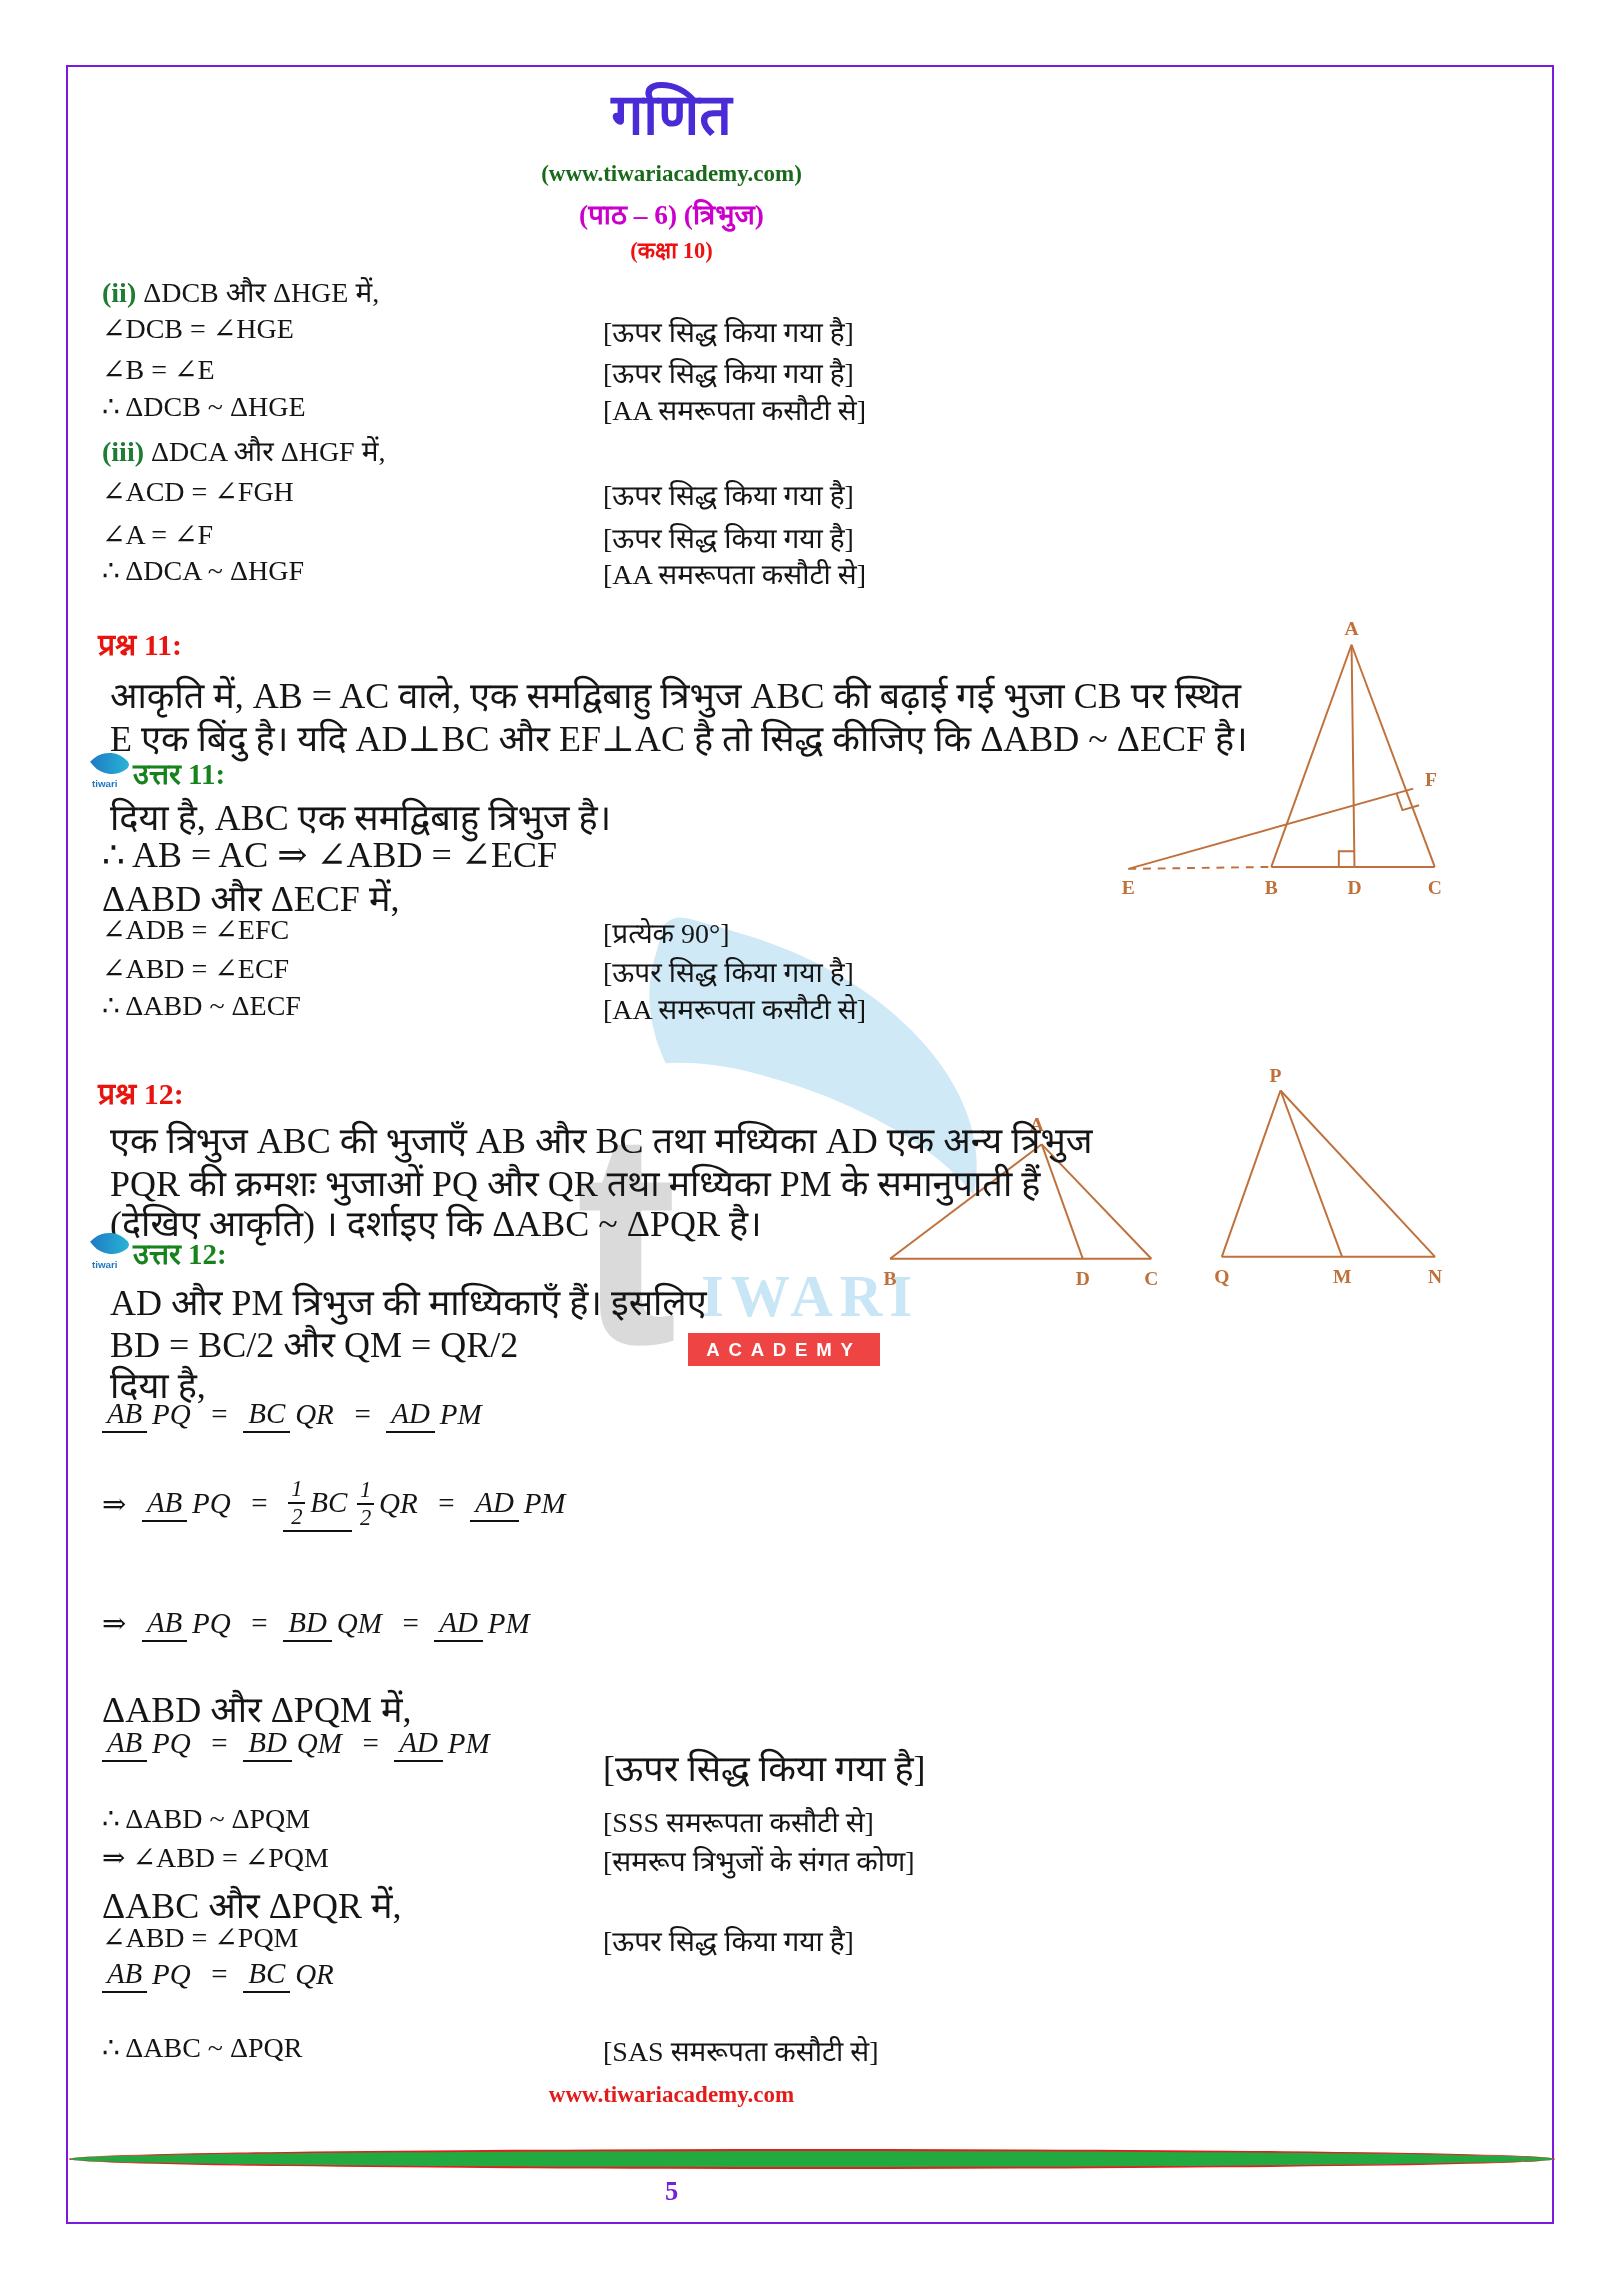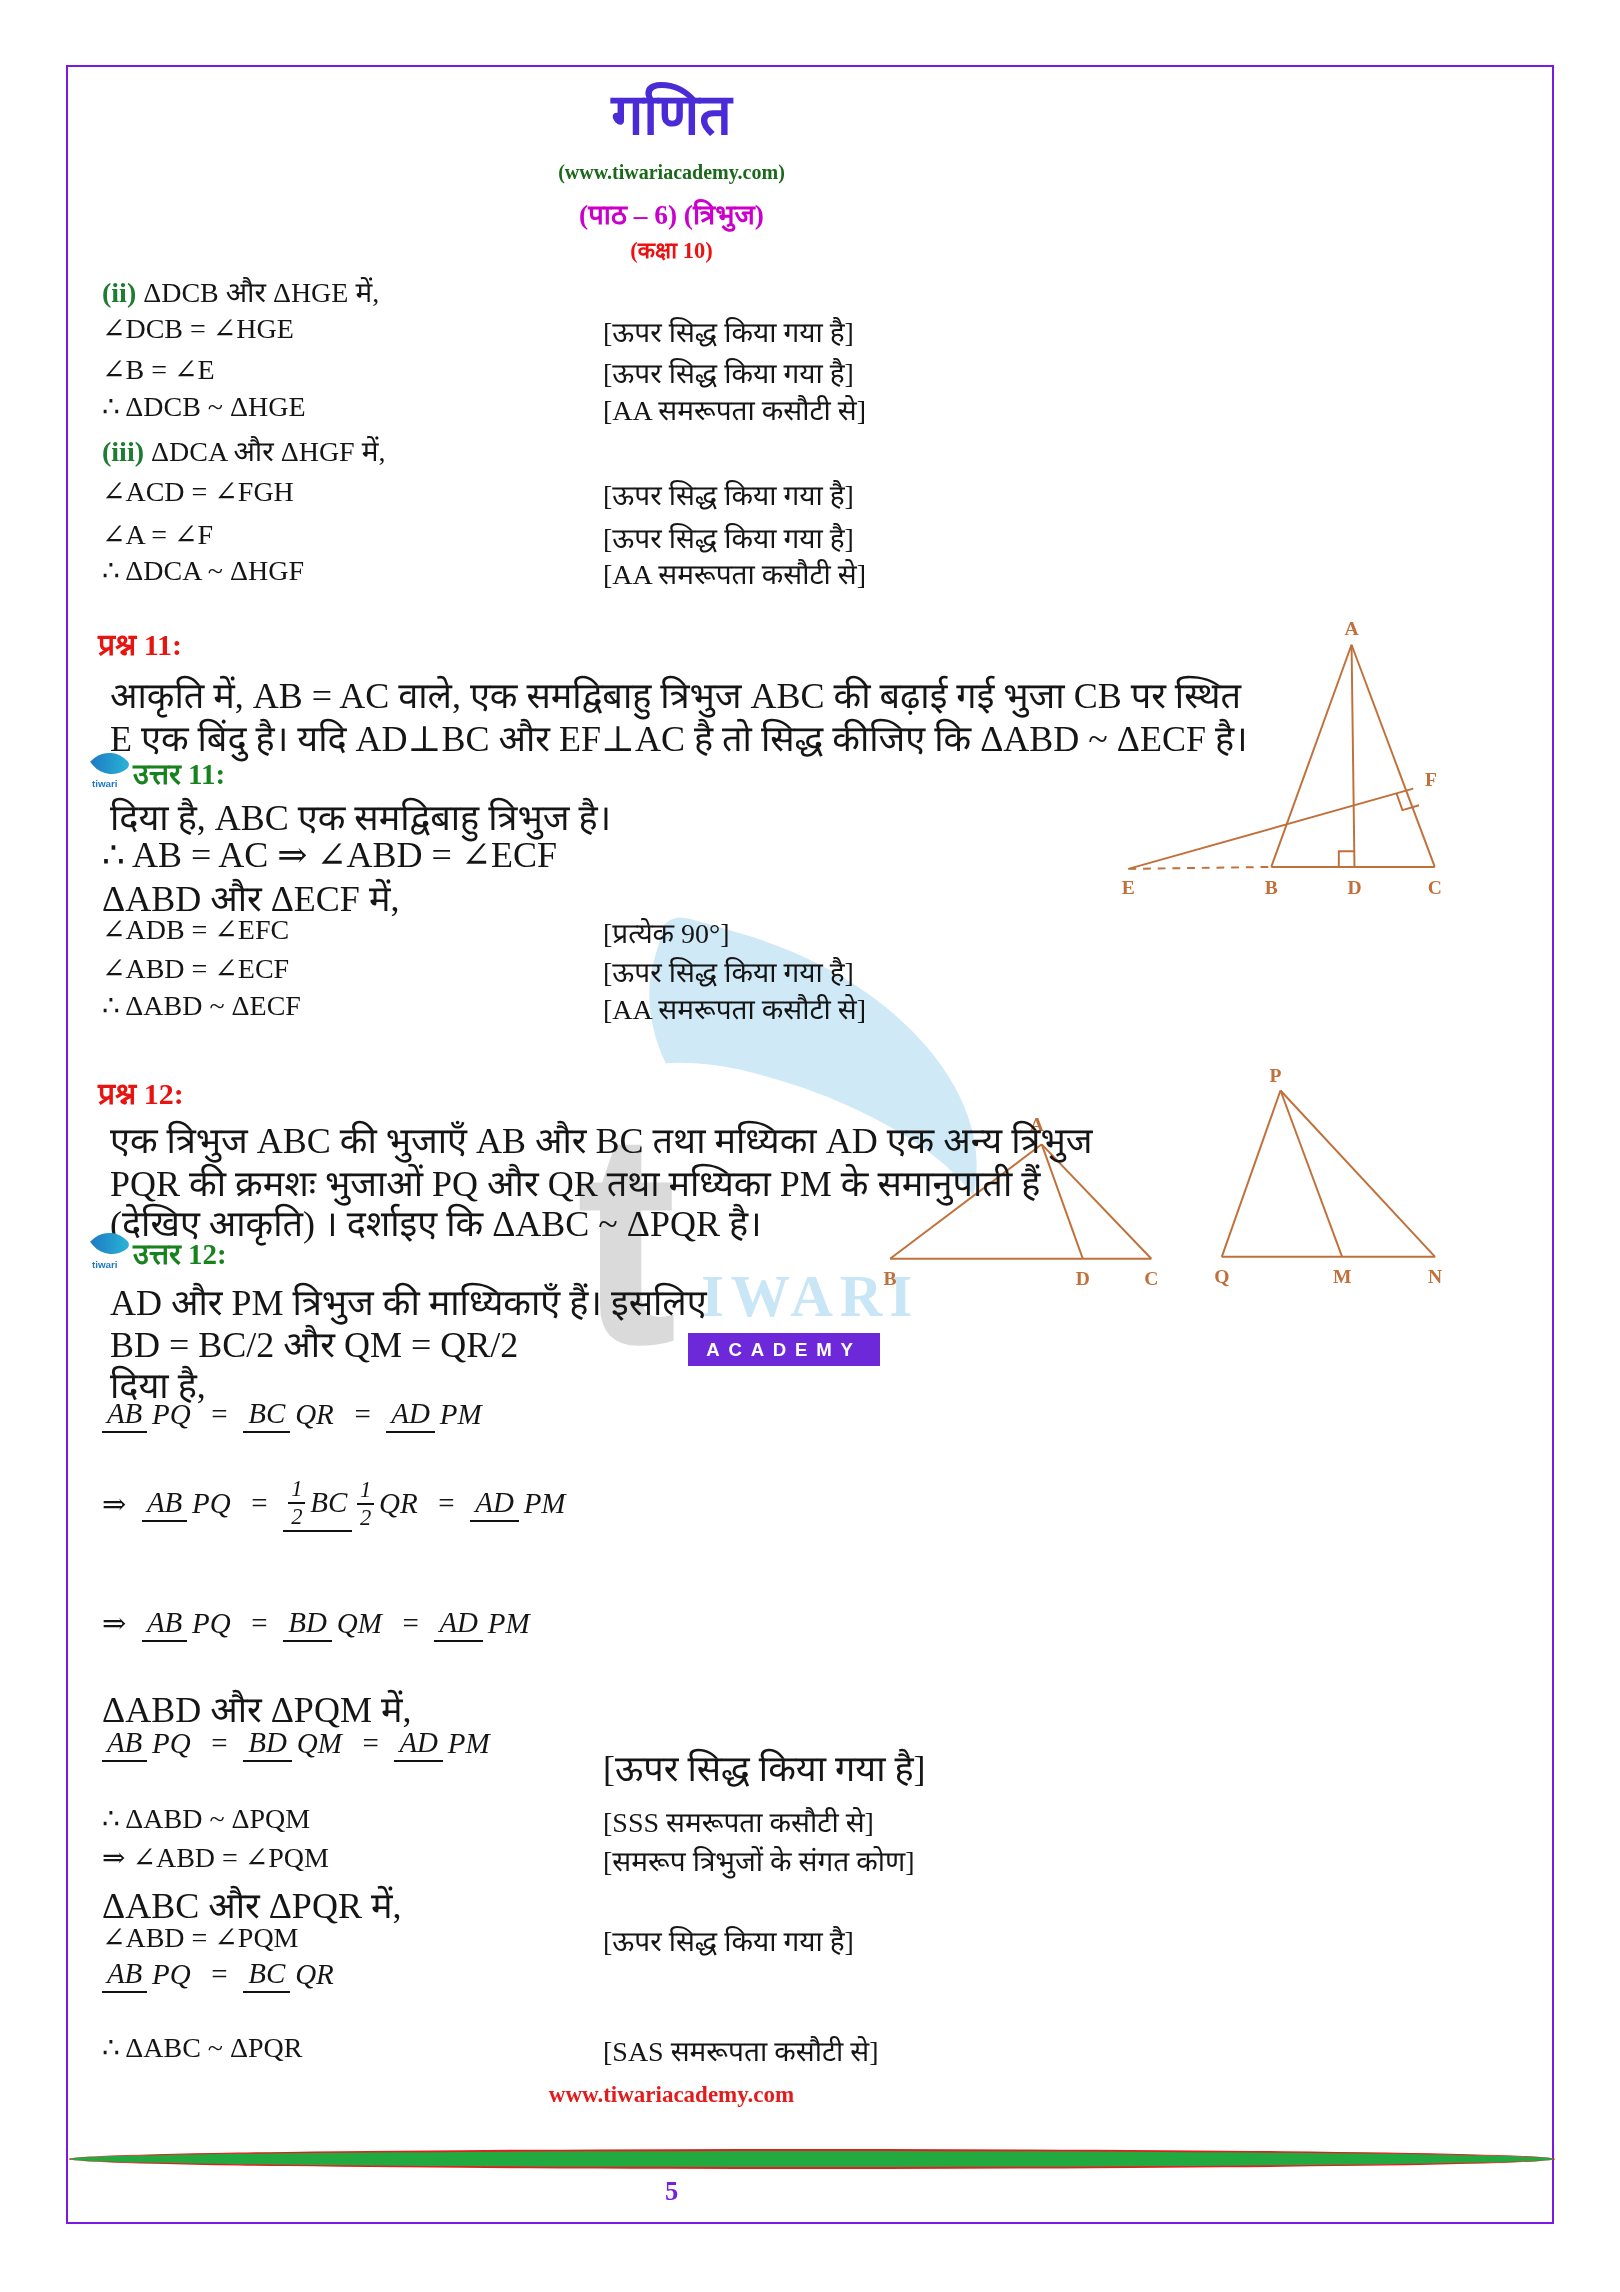--- a/index.html
+++ b/index.html
@@ -3,21 +3,21 @@
 <meta charset="utf-8">
 <style>
   html,body{margin:0;padding:0;background:#ffffff;}
   #page{position:relative;width:1620px;height:2293px;background:#ffffff;overflow:hidden;
         font-family:"Liberation Serif","DejaVu Serif",serif;color:#151515;}
   .abs{position:absolute;}
   #border-frame{left:66px;top:65px;width:1484px;height:2155px;border:2.9px solid #7a1ae0;z-index:1;}
   
   .centercol{left:66px;width:1211px;text-align:center;white-space:nowrap;z-index:6;}
   #hdr-title{top:73px;font-size:57px;font-weight:bold;color:#4b2bd6;}
-  #hdr-site{top:161px;font-size:20px;font-weight:bold;color:#1a691a;}
+  #hdr-site{top:161px;font-size:23px;font-weight:bold;color:#1a691a;}
   #hdr-chapter{top:195px;font-size:27.4px;font-weight:bold;color:#cc00cc;}
   #hdr-class{top:234px;font-size:22.5px;font-weight:bold;color:#ee1111;}
   
   .row{position:absolute;left:0;top:0;width:1620px;height:43px;font-size:28px;z-index:6;}
   .row .lc{position:absolute;left:102px;white-space:nowrap;}
   .row .rc{position:absolute;left:603px;white-space:nowrap;}
   .gr{color:#1e7d32;font-weight:bold;}
   .qhead{position:absolute;left:98px;font-size:30px;font-weight:bold;color:#e8140f;white-space:nowrap;z-index:6;}
   .ahead{position:absolute;left:133px;font-size:29px;font-weight:bold;color:#17831d;white-space:nowrap;z-index:6;}
   .bodyline{position:absolute;left:110px;font-size:36px;white-space:nowrap;z-index:6;}
@@ -39,21 +39,21 @@
   
   .wm{z-index:2;}
   #wm-leaf{left:627px;top:959px;width:372px;height:243px;background:#cfe9f7;
            border-radius:8% 100% 25% 100%;transform:rotate(16deg);}
   #wm-leaf-cut{left:584px;top:1086px;width:421px;height:186px;background:#ffffff;
            border-radius:50% 100% 0 0;transform:rotate(14deg);}
   #wm-t{left:576px;top:1086px;font-family:"Liberation Sans","DejaVu Sans",sans-serif;
         font-weight:bold;font-size:304px;line-height:1;color:#dadada;}
   #wm-iwari{left:684px;top:1262px;font-size:59px;font-weight:bold;letter-spacing:6.9px;
         color:#c9e6f6;font-family:"Liberation Serif",serif;margin-left:17px;}
-  #wm-academy{left:688px;top:1333px;width:192px;height:33px;background:#6d28d9;color:#ffffff;
+  #wm-academy{left:688px;top:1333px;width:192px;height:33px;background:#ef4444;color:#ffffff;
         font-family:"Liberation Sans",sans-serif;font-weight:bold;font-size:18.6px;
         letter-spacing:8.8px;text-align:center;line-height:33px;}
   
   .leaf-logo{position:absolute;width:29px;height:29px;z-index:6;
         border-radius:0 100% 20% 100%;transform:rotate(-40deg);
         background:linear-gradient(135deg,#1e7ac2,#29b6d8);}
   .leaf-logo-text{position:absolute;z-index:6;font-family:"Liberation Sans",sans-serif;
         font-size:9.8px;font-weight:bold;color:#1f78c0;}
   
   #ftr-site{top:2082px;font-size:23px;font-weight:bold;color:#e31b1b;}

